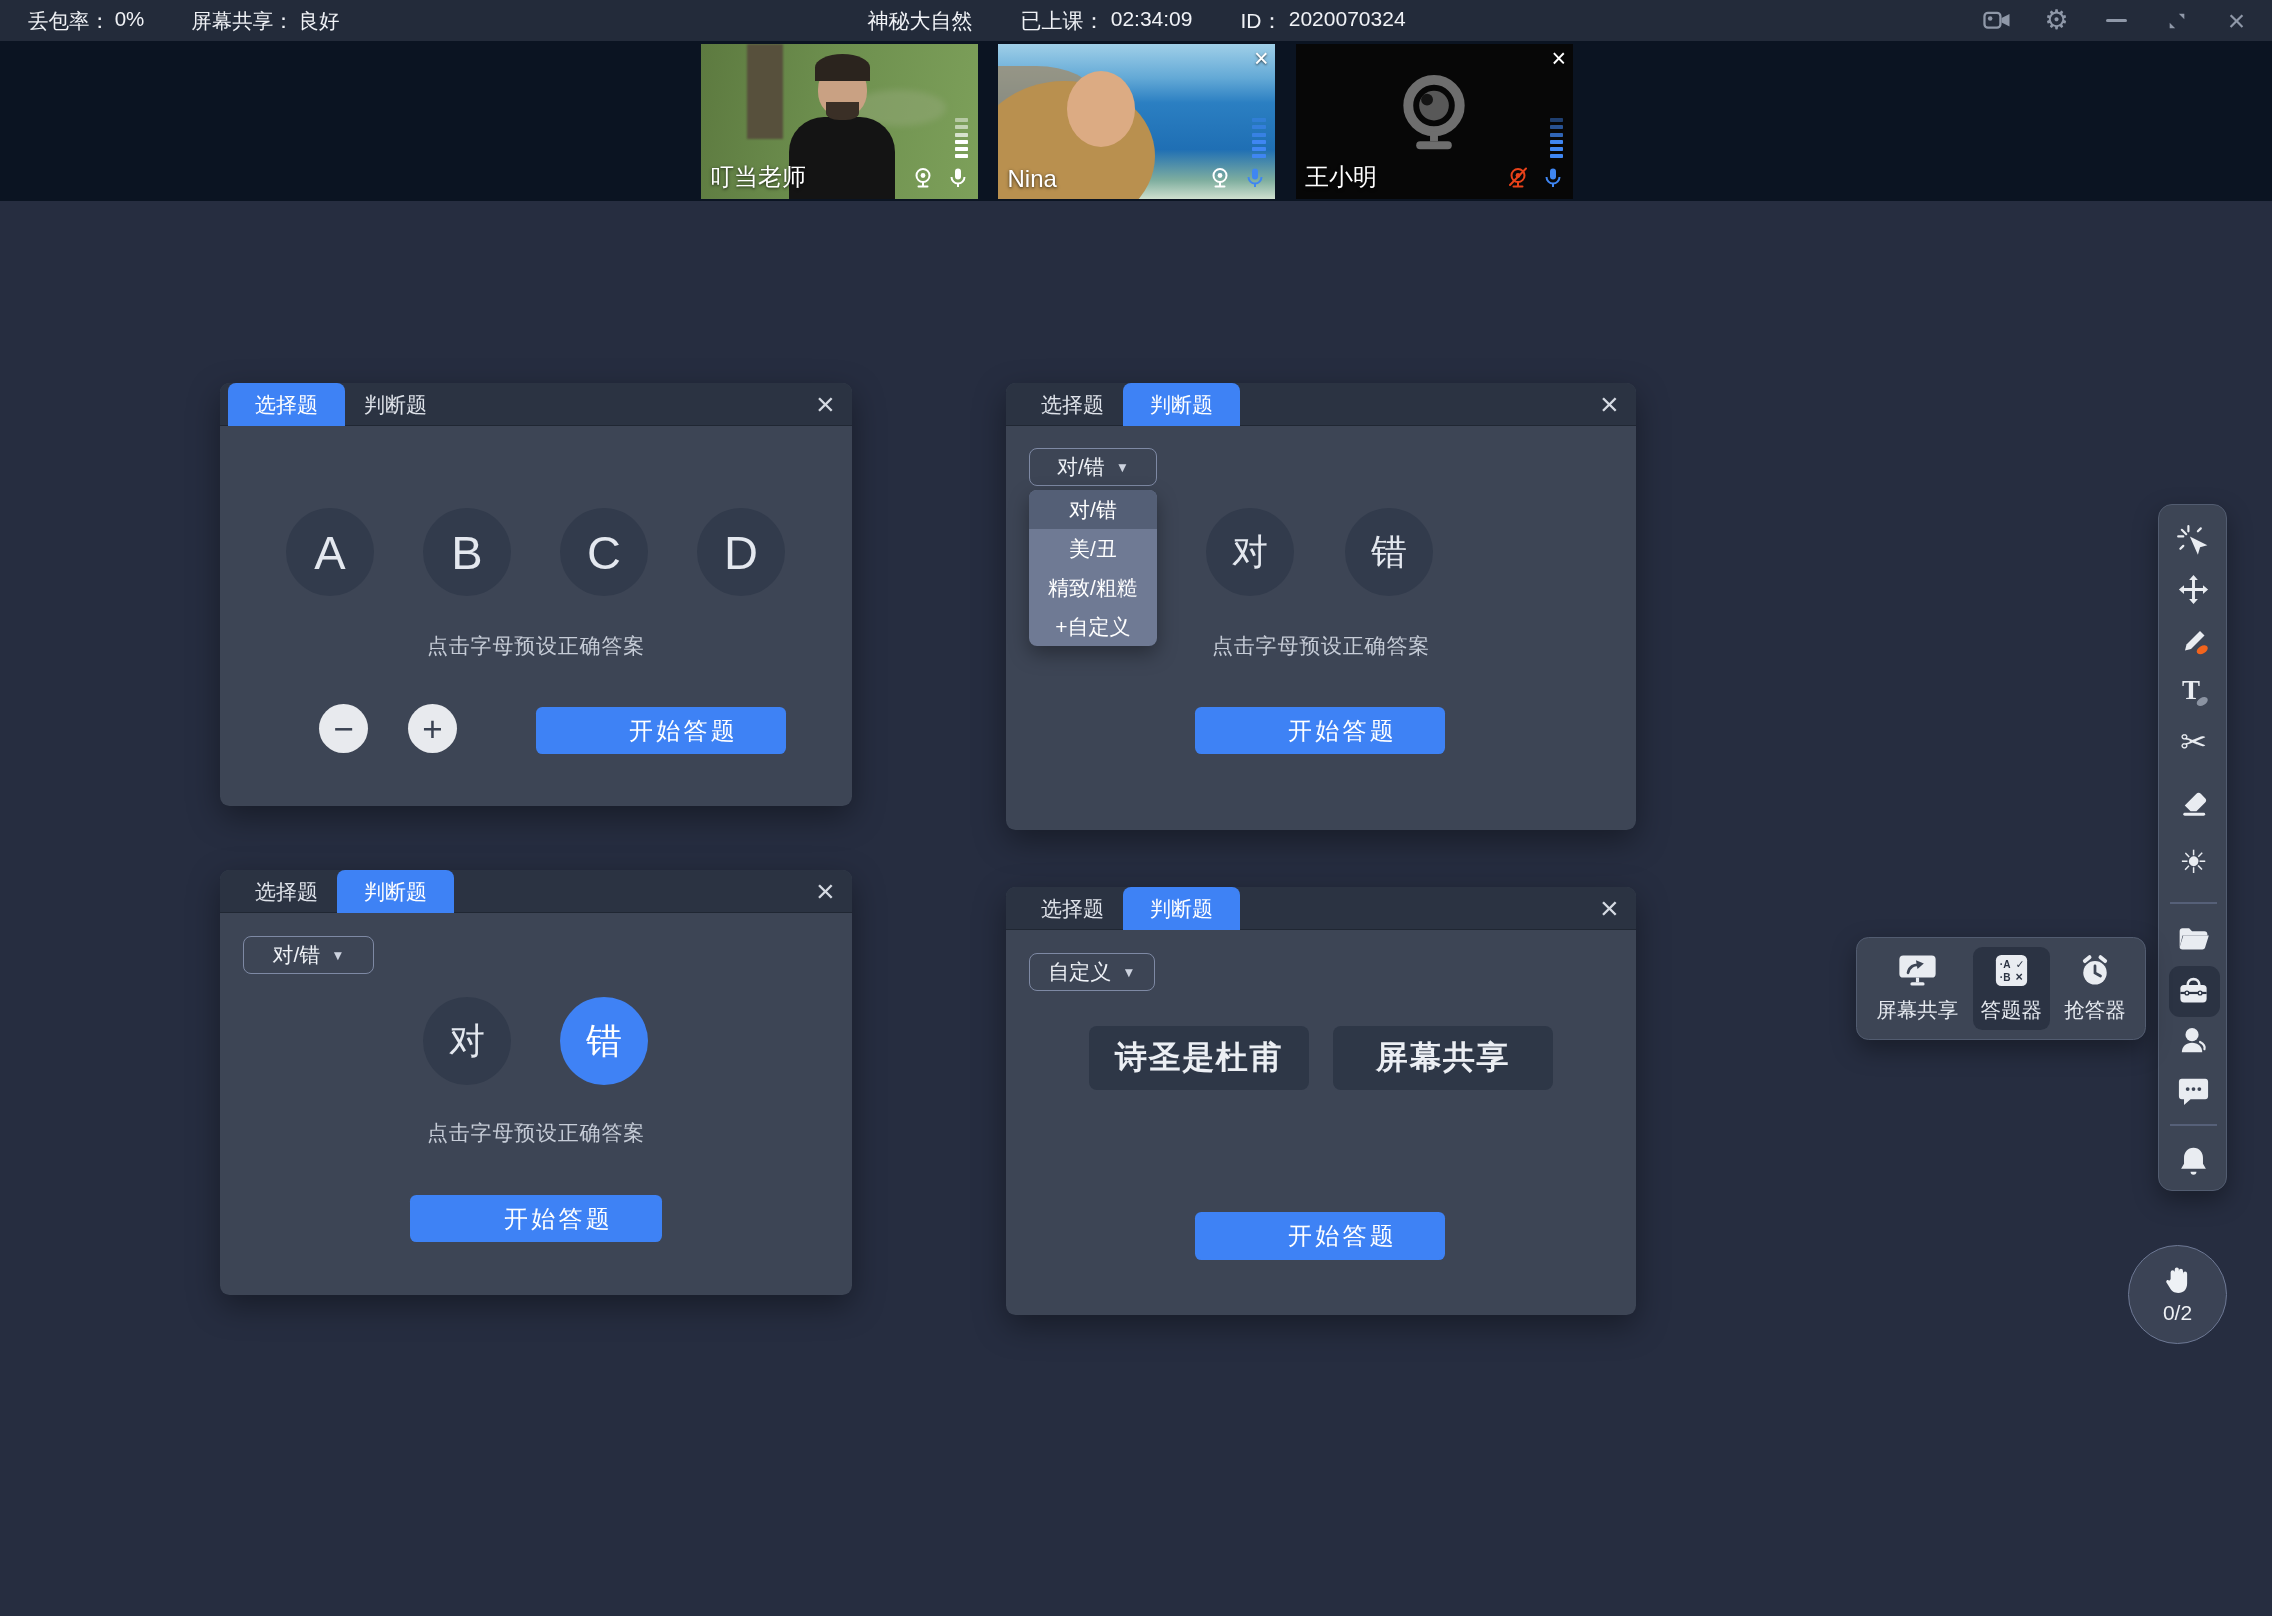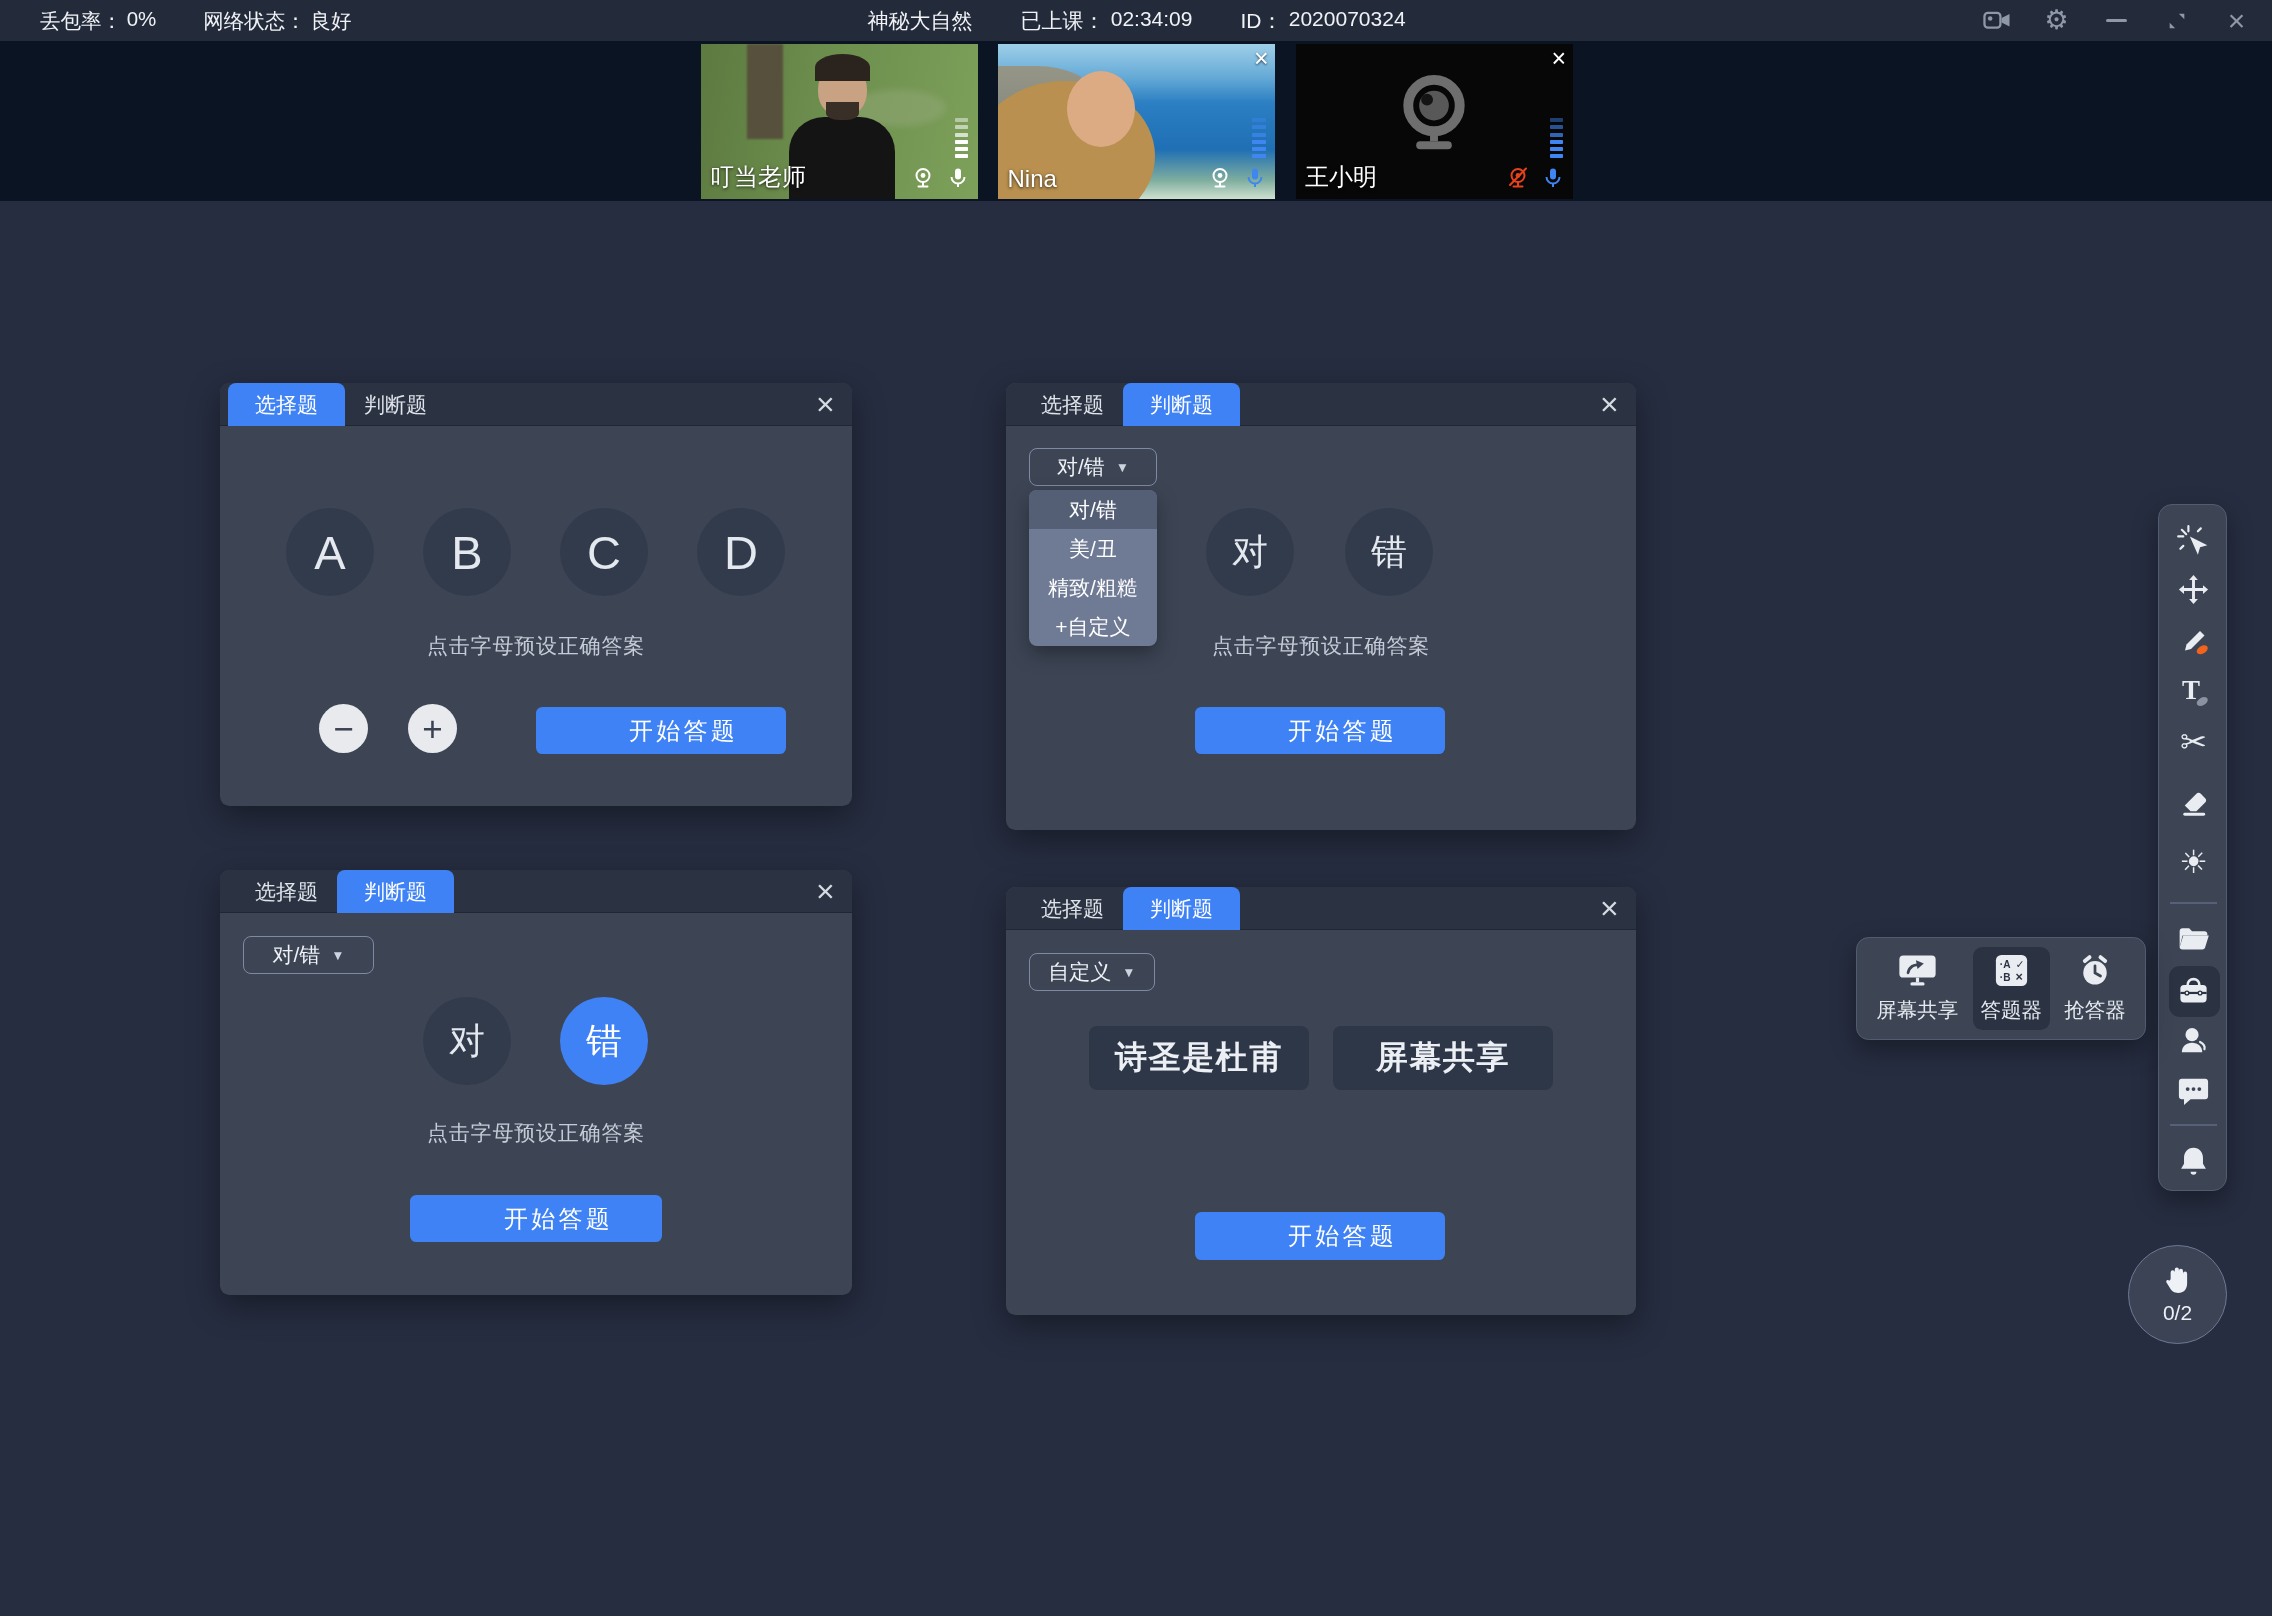--- a/index.html
+++ b/index.html
@@ -2,21 +2,21 @@
 <html style="font-size:12.6px"><head>
 <meta charset="utf-8">
 <style>
   * { margin:0; padding:0; box-sizing:border-box; }
   html,body { background:#10161f; }
   body { font-family:"Liberation Sans","DejaVu Sans",sans-serif; }
   .screen { position:relative; width:2273px; height:1616px; background:#262d40; overflow:hidden; }
 
   
   .topbar { position:absolute; left:0; top:0; width:2273px; height:41px; background:#232b3a; z-index:40; }
-  .tb-left { position:absolute; left:40px; top:0; height:41px; display:flex; align-items:center; gap:11px;
+  .tb-left { position:absolute; left:28px; top:0; height:41px; display:flex; align-items:center; gap:11px;
              color:#f0f2f6; font-size:20.5px; }
   .tb-left .grp { display:flex; gap:4.7px; }
   .tb-left .grp + .grp { margin-left:36px; }
   .tb-center { position:absolute; left:0; top:0; width:100%; height:41px; display:flex; align-items:center;
                justify-content:center; gap:48px; color:#f0f2f6; font-size:21px; }
   .tb-center .grp { display:flex; gap:6.3px; }
   .tb-right { position:absolute; right:20.5px; top:0; height:41px; display:flex; align-items:center; gap:28px; color:#8f98a8; }
   .tb-right .wicon { display:flex; align-items:center; justify-content:center; width:32px; height:32px; cursor:pointer; }
   .gear-glyph { font-size:27px; line-height:1; }
   .min-line { width:20.5px; height:2.4px; background:#8f98a8; border-radius:1.6px; }
@@ -110,21 +110,21 @@
 
 <div class="screen">
 
   <header class="topbar">
     <div class="tb-left">
       <span class="grp">
         <span>丢包率：</span>
         <span>0%</span>
       </span>
       <span class="grp">
-        <span>网络状态：</span>
+        <span>屏幕共享：</span>
         <span>良好</span>
       </span>
     </div>
     <div class="tb-center">
       <span>神秘大自然</span>
       <span class="grp">
         <span>已上课：</span>
         <span>02:34:09</span>
       </span>
       <span class="grp">

